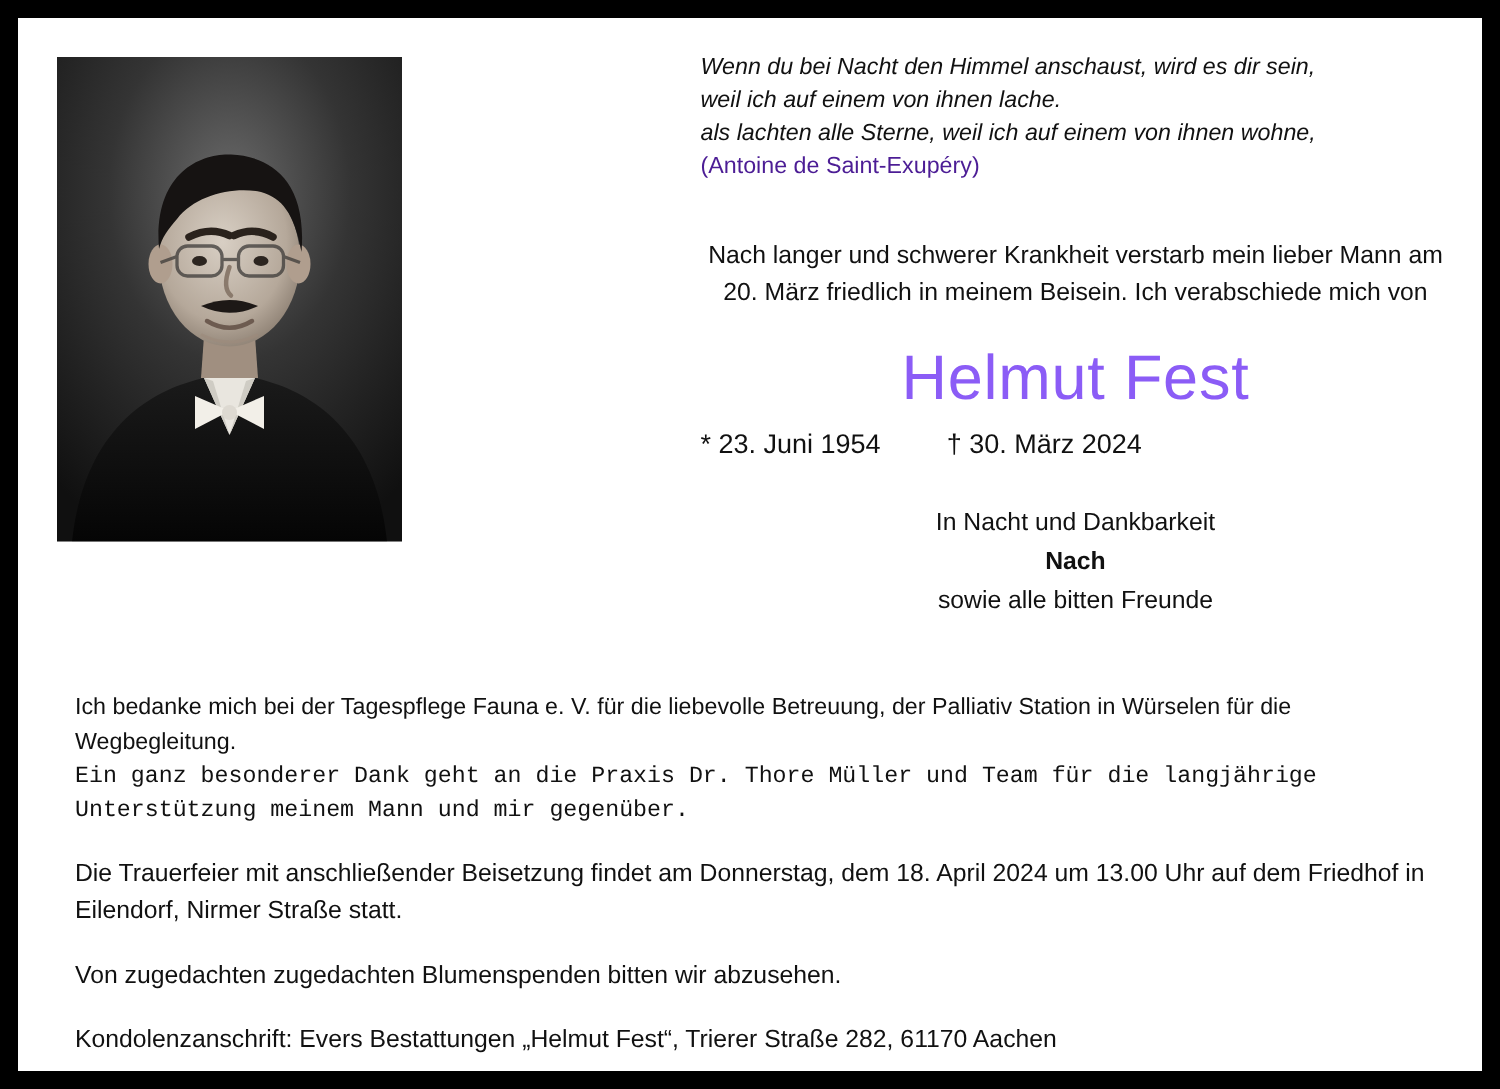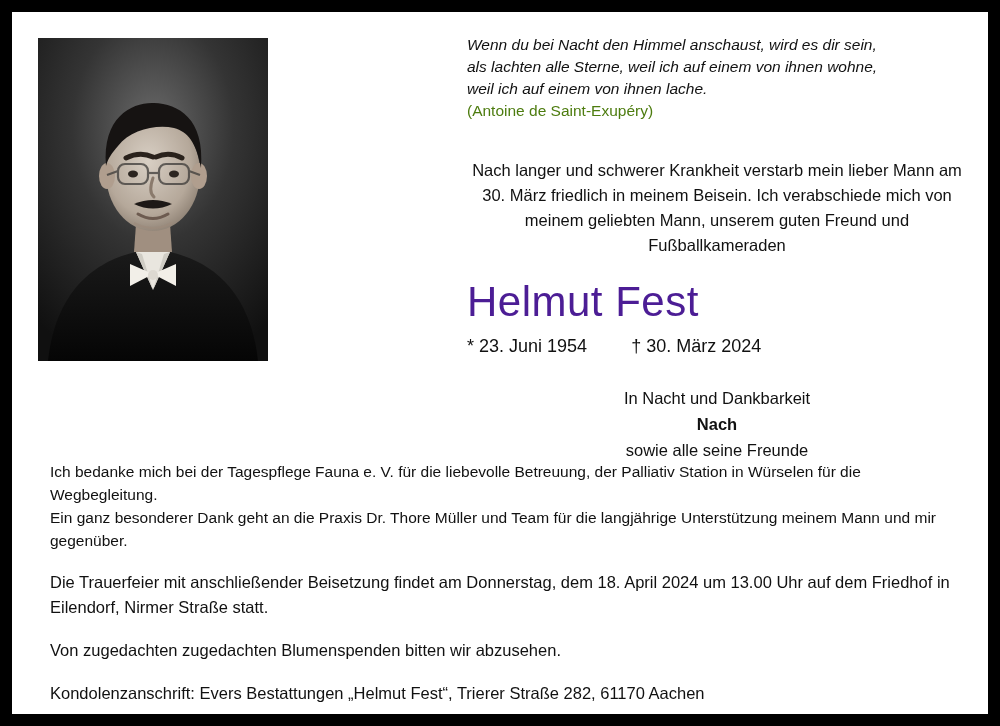--- a/index.html
+++ b/index.html
@@ -53,35 +53,35 @@
     color: #111;
     text-align: left;
   }
   .quote-line {
     white-space: nowrap;
   }
   .quote-author {
     font-style: normal;
     font-size: 15.5px;
     line-height: 22px;
-    color: #4d7c0f;
+    color: #4c1d95;
   }
   .intro {
     margin-top: 36px;
     font-size: 16.5px;
     line-height: 25px;
     color: #111;
     text-align: center;
   }
   .name {
     margin-top: 20px;
-    text-align: left;
+    text-align: center;
     font-size: 42px;
     line-height: 48px;
-    color: #4c1d95;
+    color: #8b5cf6;
     letter-spacing: 0.5px;
   }
   .dates {
     margin-top: 10px;
     font-size: 18px;
     color: #111;
   }
   .dates .sep {
     display: inline-block;
     width: 34px;
@@ -106,20 +106,21 @@
     font-size: 15.5px;
     line-height: 23px;
     color: #111;
     margin: 0 0 0 12px;
   }
   .para.gap {
     margin-top: 18px;
   }
   .para.gap-sm {
     margin-top: 0px;
+    font-family: Liberation Mono, monospace;
   }
   .para.p16 {
     font-size: 16.5px;
     line-height: 25px;
   }
 </style>
 </head>
 <body>
 
 <div class="obituary">
@@ -186,43 +187,42 @@
 
         <path d="M100 176 q 15 9 30 0" stroke="#6d5b50" stroke-width="3" fill="none" stroke-linecap="round"></path>
 
         <path d="M96 185 q 19 10 38 0" stroke="#9c8b7c" stroke-width="2" fill="none" opacity="0.6"></path>
       </svg>
     </div>
 
     <div class="right-col">
       <div class="quote">
         <div class="quote-line">Wenn du bei Nacht den Himmel anschaust, wird es dir sein,</div>
+        <div class="quote-line">weil ich auf einem von ihnen lache.</div>
         <div class="quote-line">als lachten alle Sterne, weil ich auf einem von ihnen wohne,</div>
-        <div class="quote-line">weil ich auf einem von ihnen lache.</div>
         <div class="quote-author">(Antoine de Saint-Exupéry)</div>
       </div>
 
       <div class="intro">
         <div>Nach langer und schwerer Krankheit verstarb mein lieber Mann am</div>
-        <div>30. März friedlich in meinem Beisein. Ich verabschiede mich von</div>
-        <div>meinem geliebten Mann, unserem guten Freund und Fußballkameraden</div>
+        <div>20. März friedlich in meinem Beisein. Ich verabschiede mich von</div>
       </div>
 
       <div class="name">Helmut Fest</div>
 
       <div class="dates">
         <span>* 23. Juni 1954</span>
         <span class="sep"></span>
         <span>† 30. März 2024</span>
       </div>
 
       <div class="closing">
         <div>In Nacht und Dankbarkeit</div>
         <div class="bold">Nach</div>
-        <div>sowie alle seine Freunde</div>
+        <div>sowie alle bitten Freunde</div>
       </div>
     </div>
   </div>
 
   <div class="body-text">
     <p class="para">Ich bedanke mich bei der Tagespflege Fauna e. V. für die liebevolle Betreuung, der Palliativ Station in Würselen für die Wegbegleitung.</p>
     <p class="para gap-sm">Ein ganz besonderer Dank geht an die Praxis Dr. Thore Müller und Team für die langjährige Unterstützung meinem Mann und mir gegenüber.</p>
     <p class="para p16 gap">Die Trauerfeier mit anschließender Beisetzung findet am Donnerstag, dem 18. April 2024 um 13.00 Uhr auf dem Friedhof in Eilendorf, Nirmer Straße statt.</p>
     <p class="para p16 gap">Von zugedachten zugedachten Blumenspenden bitten wir abzusehen.</p>
     <p class="para p16 gap">Kondolenzanschrift: Evers Bestattungen „Helmut Fest“, Trierer Straße 282, 61170 Aachen</p>

